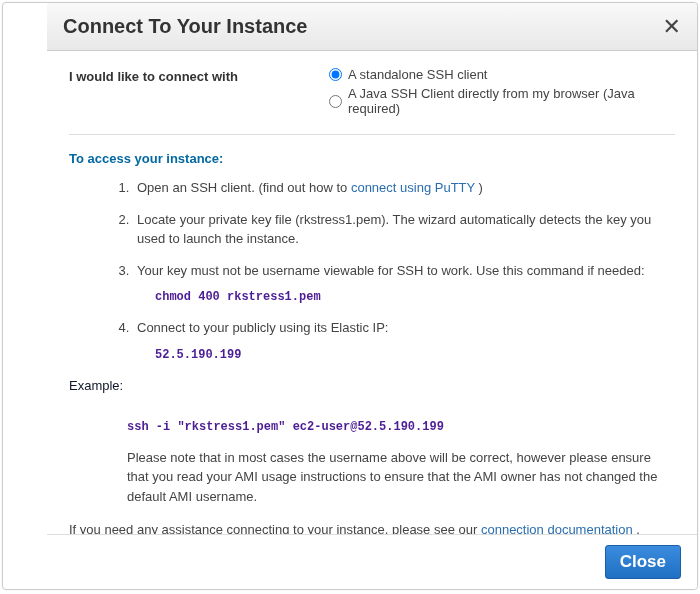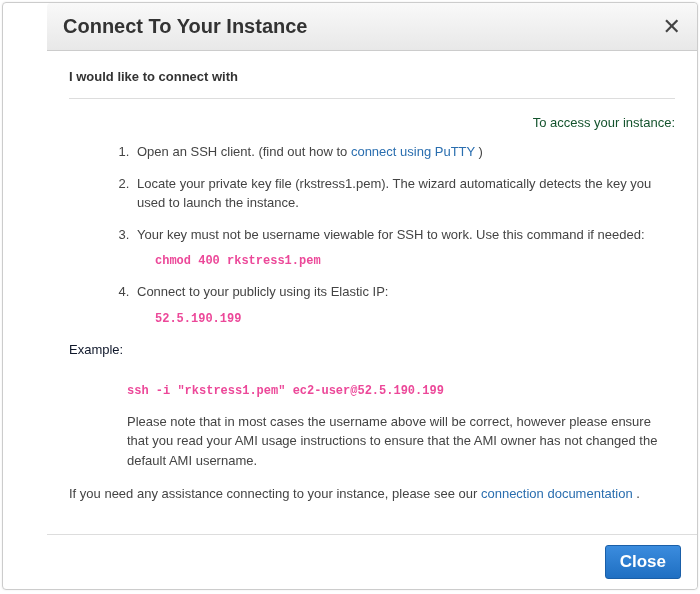--- a/index.html
+++ b/index.html
@@ -67,43 +67,42 @@
       margin-bottom: 4px;
       color: #444;
     }
     .radio-item input { margin-right: 6px; }
     .divider {
       border: none;
       border-top: 1px solid #ddd;
       margin: 8px 0 16px 0;
     }
     .section-head {
-      font-weight: normal;
-      color: #14532d;
+      font-weight: bold;
+      color: #0369a1;
       margin-bottom: 12px;
-      text-align: right;
     }
     ol.steps {
       margin-left: 64px;
       color: #444;
     }
     ol.steps li {
       margin-bottom: 12px;
       line-height: 1.5;
       padding-left: 4px;
     }
     .link {
       color: #2a6eaf;
       cursor: pointer;
     }
     .code {
       font-family: "Courier New", Courier, monospace;
       font-size: 12px;
       font-weight: bold;
-      color: #ec4899;
+      color: #4c1d95;
       margin-top: 8px;
       margin-left: 18px;
       display: block;
     }
     .example-label {
       font-weight: normal;
       color: #0f172a;
       margin: 14px 0 27px 0;
     }
     .example-block {
@@ -143,20 +142,30 @@
 
 <div class="dialog">
   <div class="header">
     <h1>Connect To Your Instance</h1>
     <span class="close-x">✕</span>
   </div>
 
   <div class="content">
     <div class="connect-row">
       <div class="connect-label">I would like to connect with</div>
+      <div class="radio-group">
+        <label class="radio-item">
+          <input type="radio" name="conn" checked="" style="">
+          <span>A standalone SSH client</span>
+        </label>
+        <label class="radio-item">
+          <input type="radio" name="conn" style="">
+          <span>A Java SSH Client directly from my browser (Java required)</span>
+        </label>
+      </div>
     </div>
 
     <hr class="divider">
 
     <div class="section-head">To access your instance:</div>
 
     <ol class="steps">
       <li>
         <span>Open an SSH client. (find out how to </span>
         <span class="link">connect using PuTTY</span>

